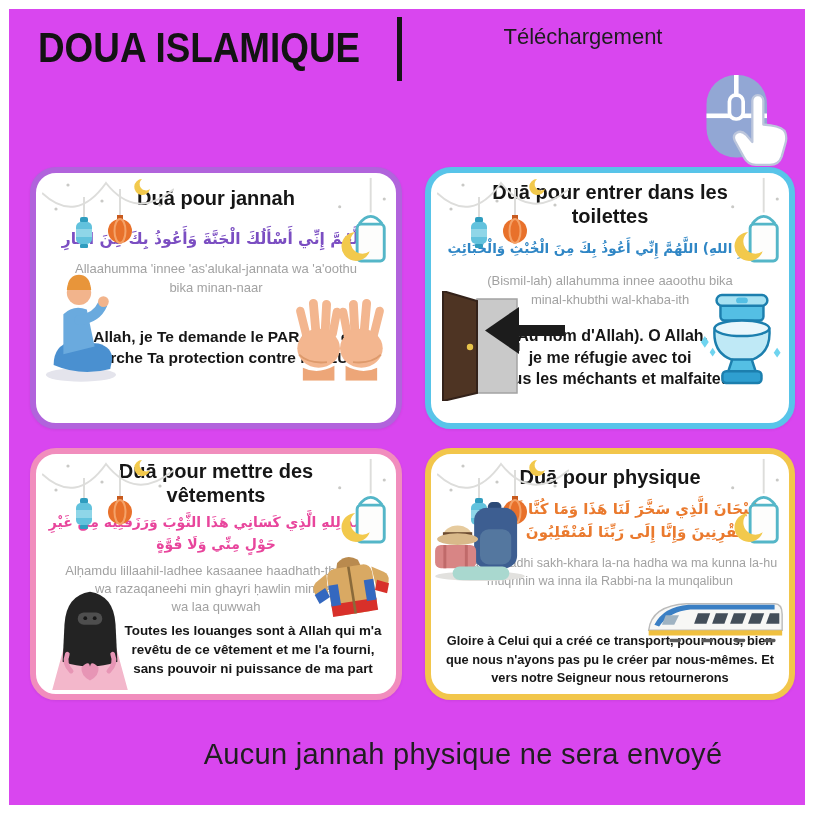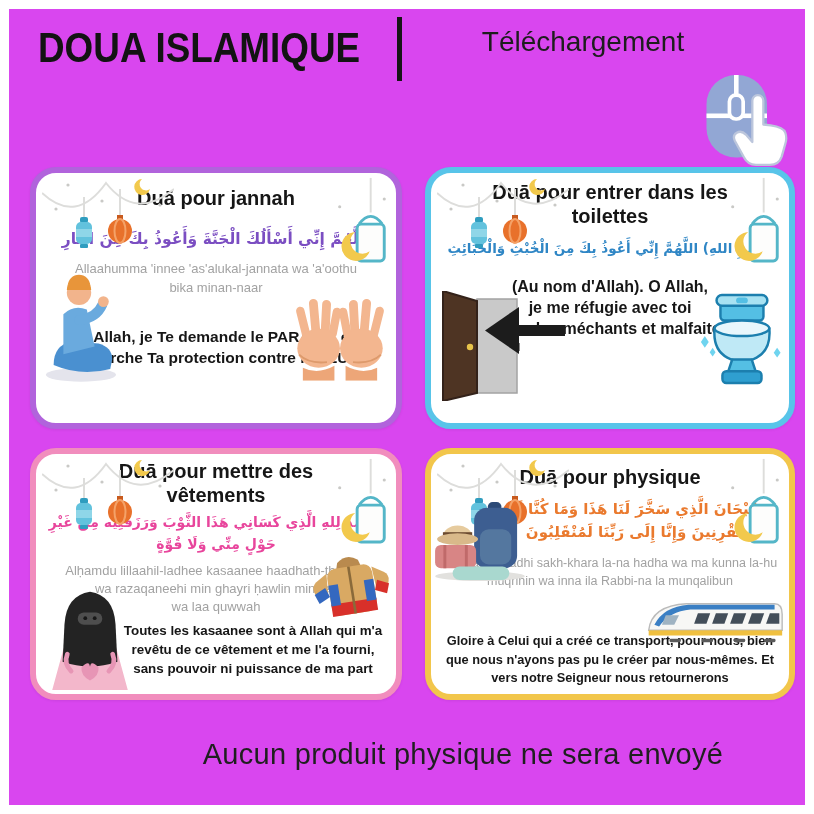--- a/index.html
+++ b/index.html
@@ -3,21 +3,21 @@
 <meta charset="utf-8">
 <style>
   html,body{margin:0;padding:0;}
   body{width:814px;height:814px;background:#ffffff;font-family:"Liberation Sans","DejaVu Sans",sans-serif;overflow:hidden;}
   .page{position:relative;width:814px;height:814px;background:#ffffff;}
   .canvas{position:absolute;left:9px;top:9px;width:796px;height:796px;background:#d946ef;}
 
   
   .brand{position:absolute;left:29px;top:16px;font-size:38px;font-weight:700;color:#131313;letter-spacing:0px;transform:scale(.97,1.1);transform-origin:left top;white-space:nowrap;}
   .divider{position:absolute;left:388px;top:8px;width:5px;height:64px;background:#161616;}
-  .tagline{position:absolute;left:416px;top:12px;width:316px;text-align:center;font-size:28px;color:#1d1d1d;line-height:1.48;font-weight:400;}
+  .tagline{position:absolute;left:416px;top:12px;width:316px;text-align:center;font-size:22px;color:#1d1d1d;line-height:1.48;font-weight:400;}
   .mouse-wrap{position:absolute;right:16px;top:60px;width:88px;height:100px;}
 
   
   .grid{position:absolute;left:21px;top:158px;width:765px;display:grid;grid-template-columns:372px 370px;grid-template-rows:262px 252px;column-gap:23px;row-gap:19px;}
   .card{position:relative;background:#ffffff;border:6px solid #000000;border-radius:26px;text-align:center;box-shadow:0 1px 3px rgba(0,0,0,.07);}
   .card-title{margin:14px 10px 0;font-size:20px;font-weight:700;color:#161616;line-height:1.18;white-space:pre-line;}
   .arabic{margin:14px 12px 0;font-family:"DejaVu Sans",sans-serif;font-weight:700;font-size:15px;line-height:1.6;white-space:pre-line;direction:rtl;}
   .translit{margin:9px 8px 0;color:#a2a2a2;font-size:13px;line-height:1.45;white-space:pre-line;}
   .french{font-weight:700;color:#161616;font-size:15.5px;line-height:1.38;margin:24px 6px 0;white-space:pre-line;}
 
@@ -229,20 +229,22 @@
       <section class="card c2" style="border-color: rgb(88, 196, 233);">
         <svg class="deco-left" viewBox="0 0 132 88">
             <use href="#sym-deco-hang"></use>
           </svg>
         <svg class="deco-right" viewBox="0 0 64 104">
             <use href="#sym-deco-lamp"></use>
           </svg>
         <h2 class="card-title">Duā pour entrer dans les
 toilettes</h2>
         <p class="arabic" dir="rtl" style="color: rgb(47, 134, 197);">(بِسْمِ اللهِ) اللَّهُمَّ إِنِّي أَعُوذُ بِكَ مِنَ الْخُبْثِ وَالْخَبَائِثِ</p>
+        <p class="translit">(Bismil-lah) allahumma innee aaoothu bika
+minal-khubthi wal-khaba-ith</p>
         <p class="french">(Au nom d'Allah). O Allah,
 je me réfugie avec toi
 de tous les méchants et malfaiteurs</p>
         <svg class="scene s-door" viewBox="0 0 134 110">
             <use href="#sym-door"></use>
           </svg>
         <svg class="scene s-toilet" viewBox="0 0 88 108">
             <use href="#sym-toilet"></use>
           </svg>
       </section>
@@ -254,21 +256,21 @@
         <svg class="deco-right" viewBox="0 0 64 104">
             <use href="#sym-deco-lamp"></use>
           </svg>
         <h2 class="card-title">Duā pour mettre des
 vêtements</h2>
         <p class="arabic" dir="rtl" style="color: rgb(232, 69, 156);">الحَمْدُ لِلهِ الَّذِي كَسَانِي هَذَا الثَّوْبَ وَرَزَقَنِيه مِنْ غَيْرِ
 حَوْلٍ مِنِّي وَلَا قُوَّةٍ</p>
         <p class="translit">Alḥamdu lillaahil-ladhee kasaanee haadhath-thawba
 wa razaqaneehi min ghayri ḥawlin minnee
 wa laa quwwah</p>
-        <p class="french">Toutes les kasaanee sont à Allah qui m'a
+        <p class="french">Toutes les louanges sont à Allah qui m'a
 revêtu de ce vêtement et me l'a fourni,
 sans pouvoir ni puissance de ma part</p>
         <svg class="scene s-woman" viewBox="0 0 92 108">
             <use href="#sym-woman"></use>
           </svg>
         <svg class="scene s-jacket" viewBox="0 0 96 86">
             <use href="#sym-jacket"></use>
           </svg>
       </section>
 
@@ -290,15 +292,15 @@
         <svg class="scene s-luggage" viewBox="0 0 96 84">
             <use href="#sym-luggage"></use>
           </svg>
         <svg class="scene s-train" viewBox="0 0 150 54">
             <use href="#sym-train"></use>
           </svg>
       </section>
 
     </main>
 
-    <div class="footer">Aucun produit physique ne sera envoyé</div>
+    <div class="footer">Aucun jannah physique ne sera envoyé</div>
   </div>
 </div>
 
 </body></html>

